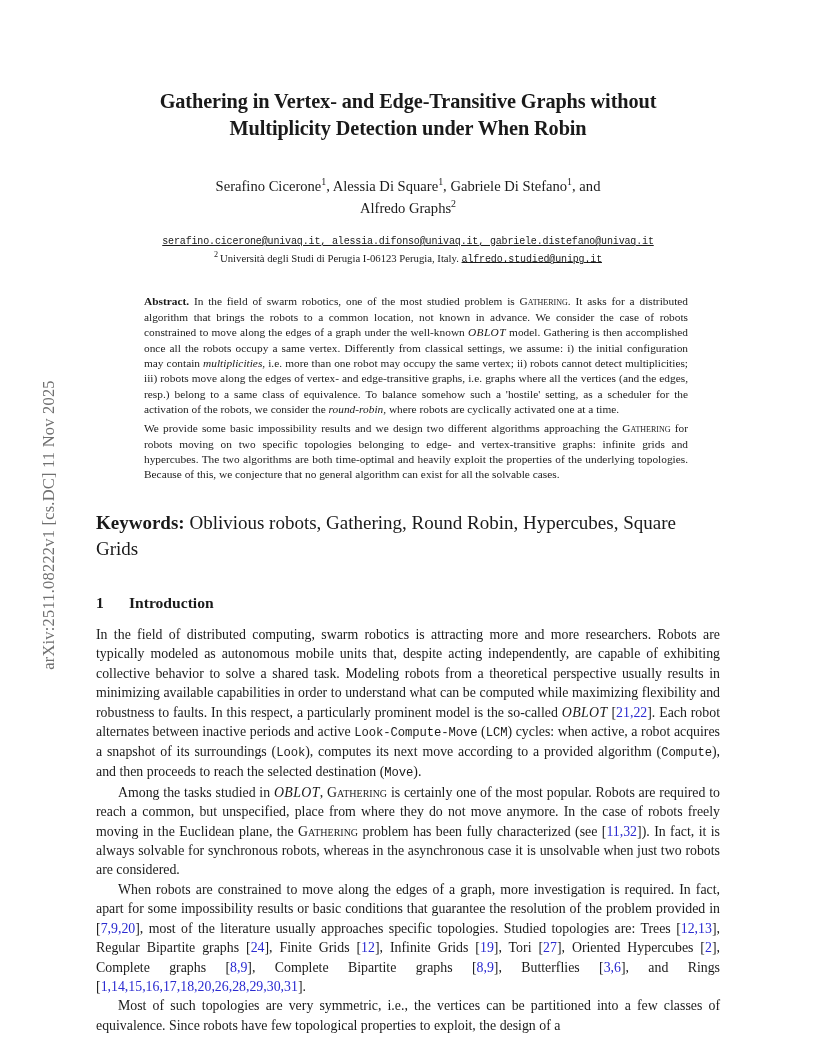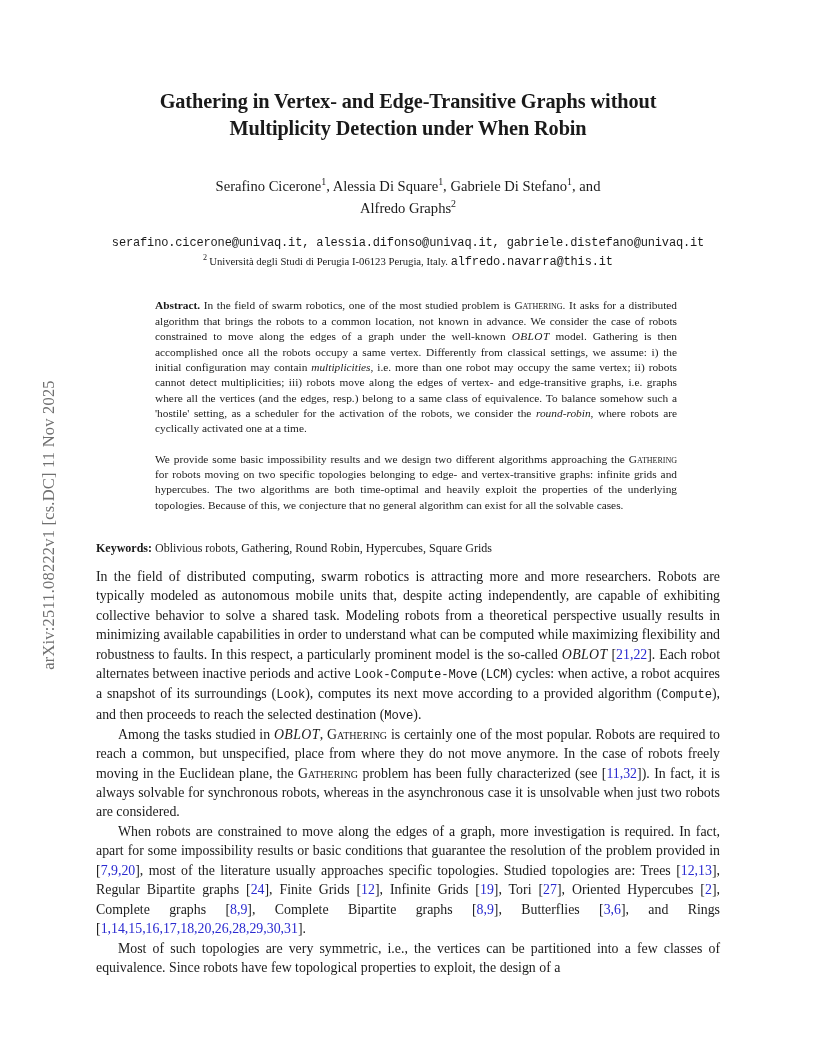--- a/index.html
+++ b/index.html
@@ -64,49 +64,50 @@
   
   .affils {
     margin-top: 15px;
     text-align: center;
     font-size: 10.7px;
     line-height: 1.5;
   }
   .affils sup { font-size: 0.76em; vertical-align: super; padding-right: 2px;}
   .mono {
     font-family: "Liberation Mono", "DejaVu Sans Mono", monospace;
-    font-size: 12px;
+    font-size: 10px;
     letter-spacing: -0.15px;
+    text-decoration: underline;
   }
   .affil-line { white-space: nowrap; }
 
   
   .abstract {
     margin-top: 28px;
     margin-left: 44px;
     margin-right: 28px;
     font-size: 11.35px;
     line-height: 1.355;
     text-align: justify;
     text-justify: inter-word;
   }
-  .abstract p { margin: 15px; }
+  .abstract p { margin: 4px; }
   .abstract b { font-weight: bold; }
   .sc { font-variant: small-caps; }
   .cal {
     font-family: "Liberation Serif", "DejaVu Serif", serif;
     font-style: italic;
     letter-spacing: 0.4px;
   }
   em { font-style: italic; }
 
   
   .keywords {
     margin-top: 27px;
-    font-size: 12px;
+    font-size: 19px;
     line-height: 1.4;
   }
   .keywords b { font-weight: bold; }
 
   
   .section-head {
     margin-top: 31px;
     font-size: 15.6px;
     font-weight: bold;
   }
@@ -143,33 +144,36 @@
 
   <div class="authors">
     <span>Serafino Cicerone</span><sup>1</sup><span>, Alessia Di Square</span><sup>1</sup><span>, Gabriele Di Stefano</span><sup>1</sup><span>, and</span><br>
     <span>Alfredo Graphs</span><sup>2</sup>
   </div>
 
   <div class="affils">
     <div class="affil-line mono">serafino.cicerone@univaq.it, alessia.difonso@univaq.it, gabriele.distefano@univaq.it</div>
     <div class="affil-line">
       <sup>2</sup><span>Università degli Studi di Perugia I-06123 Perugia, Italy.</span>
-      <span class="mono">alfredo.navarra@this.it</span>
+      <span class="mono">alfredo.studied@unipg.it</span>
     </div>
   </div>
 
   <div class="abstract">
     <p><b>Abstract.</b><span> In the field of swarm robotics, one of the most studied problem is </span><span class="sc">Gathering</span><span>. It asks for a distributed algorithm that brings the robots to a common location, not known in advance. We consider the case of robots constrained to move along the edges of a graph under the well-known </span><span class="cal">OBLOT</span><span> model. Gathering is then accomplished once all the robots occupy a same vertex. Differently from classical settings, we assume: i) the initial configuration may contain </span><em>multiplicities</em><span>, i.e. more than one robot may occupy the same vertex; ii) robots cannot detect multiplicities; iii) robots move along the edges of vertex- and edge-transitive graphs, i.e. graphs where all the vertices (and the edges, resp.) belong to a same class of equivalence. To balance somehow such a 'hostile' setting, as a scheduler for the activation of the robots, we consider the </span><em>round-robin</em><span>, where robots are cyclically activated one at a time.</span></p>
     <p><span>We provide some basic impossibility results and we design two different algorithms approaching the </span><span class="sc">Gathering</span><span> for robots moving on two specific topologies belonging to edge- and vertex-transitive graphs: infinite grids and hypercubes. The two algorithms are both time-optimal and heavily exploit the properties of the underlying topologies. Because of this, we conjecture that no general algorithm can exist for all the solvable cases.</span></p>
   </div>
 
   <div class="keywords">
     <b>Keywords:</b><span> Oblivious robots, Gathering, Round Robin, Hypercubes, Square Grids</span>
   </div>
 
+  <h2 class="section-head">
+    <span class="section-num">1</span><span>Introduction</span>
+  </h2>
 
   <div class="body-text">
 
     <p><span>In the field of distributed computing, swarm robotics is attracting more and more researchers. Robots are typically modeled as autonomous mobile units that, despite acting independently, are capable of exhibiting collective behavior to solve a shared task. Modeling robots from a theoretical perspective usually results in minimizing available capabilities in order to understand what can be computed while maximizing flexibility and robustness to faults. In this respect, a particularly prominent model is the so-called </span><span class="cal">OBLOT</span><span> [</span><a class="cite">21,22</a><span>]. Each robot alternates between inactive periods and active </span><span class="tt">Look-Compute-Move</span><span> (</span><span class="tt">LCM</span><span>) cycles: when active, a robot acquires a snapshot of its surroundings (</span><span class="tt">Look</span><span>), computes its next move according to a provided algorithm (</span><span class="tt">Compute</span><span>), and then proceeds to reach the selected destination (</span><span class="tt">Move</span><span>).</span></p>
 
     <p class="indent"><span>Among the tasks studied in </span><span class="cal">OBLOT</span><span>, </span><span class="sc">Gathering</span><span> is certainly one of the most popular. Robots are required to reach a common, but unspecified, place from where they do not move anymore. In the case of robots freely moving in the Euclidean plane, the </span><span class="sc">Gathering</span><span> problem has been fully characterized (see [</span><a class="cite">11,32</a><span>]). In fact, it is always solvable for synchronous robots, whereas in the asynchronous case it is unsolvable when just two robots are considered.</span></p>
 
     <p class="indent"><span>When robots are constrained to move along the edges of a graph, more investigation is required. In fact, apart for some impossibility results or basic conditions that guarantee the resolution of the problem provided in [</span><a class="cite">7,9,20</a><span>], most of the literature usually approaches specific topologies. Studied topologies are: Trees [</span><a class="cite">12,13</a><span>], Regular Bipartite graphs [</span><a class="cite">24</a><span>], Finite Grids [</span><a class="cite">12</a><span>], Infinite Grids [</span><a class="cite">19</a><span>], Tori [</span><a class="cite">27</a><span>], Oriented Hypercubes [</span><a class="cite">2</a><span>], Complete graphs [</span><a class="cite">8,9</a><span>], Complete Bipartite graphs [</span><a class="cite">8,9</a><span>], Butterflies [</span><a class="cite">3,6</a><span>], and Rings [</span><a class="cite">1,14,15,16,17,18,20,26,28,29,30,31</a><span>].</span></p>
 
     <p class="indent"><span>Most of such topologies are very symmetric, i.e., the vertices can be partitioned into a few classes of equivalence. Since robots have few topological properties to exploit, the design of a</span></p>

